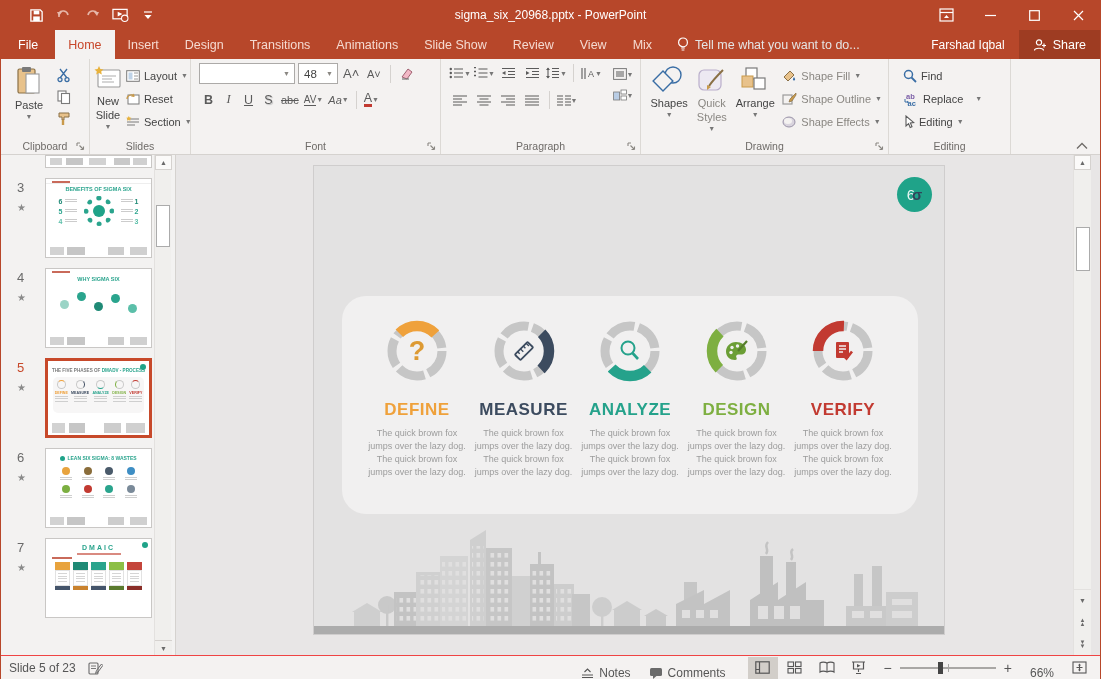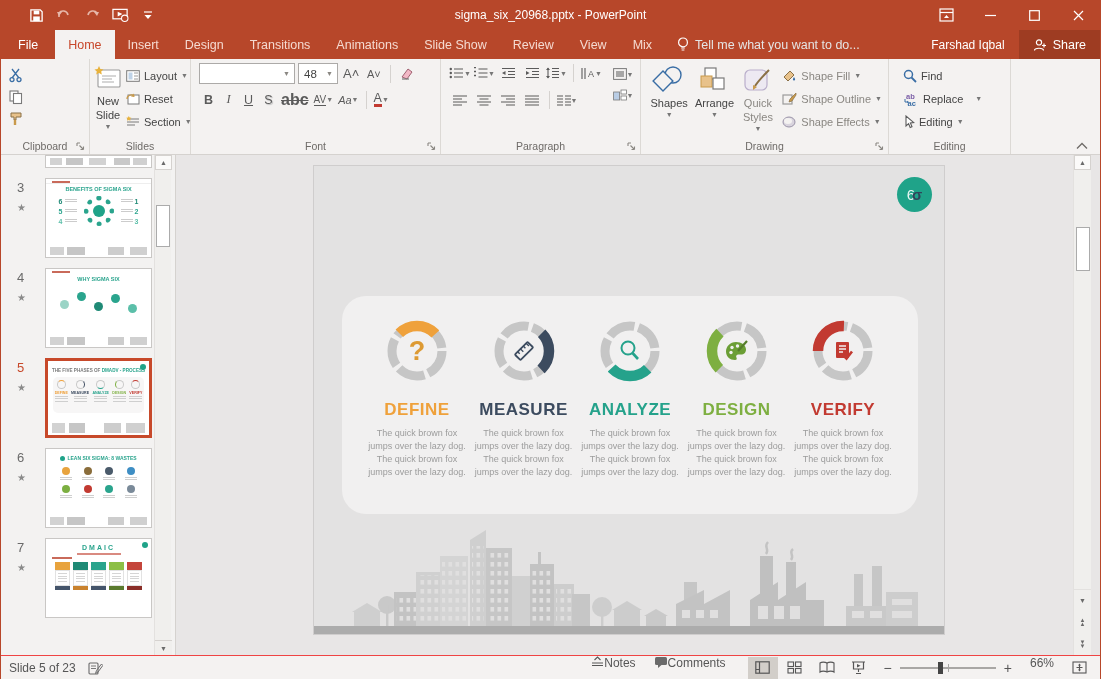--- a/index.html
+++ b/index.html
@@ -81,21 +81,21 @@
   .vscroll { width:18px; background:#F0EFED; border-left:1px solid #E3E1DF; position:relative; }
   .vscroll .sarrow { width:100%; }
   .navbtns { position:absolute; bottom:0; left:0; width:100%; }
   .navbtn { height:22px; display:flex; align-items:center; justify-content:center; color:#6A6A6A; }
   .dblarrow { font-size:6px; line-height:4px; text-align:center; }
 
   
   .statusbar { height:24px; background:#F4F2F1; border-top:1px solid #ef4444; display:flex; align-items:center; font-size:12px; color:#565656; position:relative; }
   .statusbar .left { display:flex; align-items:center; gap:12px; padding-left:8px; }
   .statusbar .right { margin-left:auto; display:flex; align-items:center; gap:2px; padding-right:6px; }
-  .sbtn { display:flex; align-items:flex-start; padding:0 8px; height:24px; color:#565656; }
+  .sbtn { display:flex; align-items:flex-end; gap:5px; padding:0 8px; height:24px; color:#565656; }
   .viewbtn { width:30px; height:22px; display:flex; align-items:center; justify-content:center; color:#565656; }
   .viewbtn.active { background:#D2CEC9; }
   .zoomslider { display:flex; align-items:center; gap:8px; padding:0 8px; }
   .ztrack { position:relative; width:96px; height:2px; background:#A9A7A5; }
   .ztick { position:absolute; left:48px; top:-3px; width:1px; height:8px; background:#A9A7A5; }
   .zthumb { position:absolute; left:38px; top:-5px; width:5px; height:12px; background:#444; }
 
   svg.ic { display:block; }
 </style>
 </head>
@@ -213,20 +213,29 @@
           </svg>
         <span>Share</span>
       </div>
     </div>
   </div>
 
   <div class="ribbon">
 
     <div class="rgroup" style="width:89px;">
       <div style="display:flex;">
+        <div class="bigbtn">
+          <svg class="ic" width="26" height="30" viewBox="0 0 26 30">
+              <rect x="2" y="3" width="17" height="24" rx="1.5" fill="#E8C28B" stroke="#8A7046" stroke-width="1.2"></rect>
+              <rect x="6" y="1" width="9" height="5" rx="1" fill="#7A7A7A"></rect>
+              <rect x="10" y="8" width="13" height="19" fill="#fff" stroke="#9A9A9A" stroke-width="1.1"></rect>
+            </svg>
+          <span class="blabel">Paste</span>
+          <span class="dd">▼</span>
+        </div>
         <div class="scol">
           <div class="ibtn">
             <svg class="ic" width="16" height="16" viewBox="0 0 16 16">
                 <path d="M4 2 L11 11 M11 2 L4 11" stroke="#3A6EA5" stroke-width="1.3"></path>
                 <circle cx="4" cy="12.6" r="2" fill="none" stroke="#3A6EA5" stroke-width="1.3"></circle>
                 <circle cx="11" cy="12.6" r="2" fill="none" stroke="#3A6EA5" stroke-width="1.3"></circle>
               </svg>
           </div>
           <div class="ibtn">
             <svg class="ic" width="16" height="16" viewBox="0 0 16 16">
@@ -323,21 +332,21 @@
           </div>
         <div class="chbtn" style="font-style:italic; font-family:'Liberation Serif', serif;">
             <span>I</span>
           </div>
         <div class="chbtn" style="text-decoration:underline;">
             <span>U</span>
           </div>
         <div class="chbtn" style="text-shadow:1px 1px 1px #bbb;">
             <span>S</span>
           </div>
-        <div class="chbtn" style="text-decoration:line-through; font-size:16px;font-weight:bold;">
+        <div class="chbtn" style="text-decoration:line-through; font-size:11px;">
             <span>abc</span>
           </div>
         <div class="chbtn" style="font-size:10px;">
             <span style="border-bottom:1px solid #5B5B5B;">AV</span>
             <span class="dd">▼</span>
           </div>
         <div class="chbtn" style="font-size:11px;font-style:italic;">
             <span>Aa</span>
             <span class="dd">▼</span>
           </div>
@@ -461,36 +470,36 @@
     <div class="rgroup" style="width:248px; padding-left:6px;">
       <div style="display:flex;">
         <div class="bigbtn" style="width:50px;">
           <svg class="ic" width="34" height="28" viewBox="0 0 34 28">
               <circle cx="21" cy="9" r="8" fill="none" stroke="#3A6EA5" stroke-width="1.4"></circle>
               <rect x="4" y="8" width="14" height="14" transform="rotate(45 11 15)" fill="#F4F2F1" stroke="#3A6EA5" stroke-width="1.4"></rect>
             </svg>
           <span class="blabel">Shapes</span>
           <span class="dd">▼</span>
         </div>
+        <div class="bigbtn" style="width:46px; color:#8A8782;">
+          <svg class="ic" width="30" height="28" viewBox="0 0 30 28">
+              <rect x="2" y="4" width="22" height="20" rx="5" fill="#EDE9F2" stroke="#B9AECB" stroke-width="1.2"></rect>
+              <path d="M26 4 C20 10, 16 14, 12 20" fill="none" stroke="#8A7046" stroke-width="2"></path>
+              <path d="M10 19 L14 21 L10 24 Z" fill="#C99A4B"></path>
+            </svg>
+          <span class="blabel">Quick Styles</span>
+          <span class="dd">▼</span>
+        </div>
         <div class="bigbtn" style="width:52px;">
           <svg class="ic" width="30" height="28" viewBox="0 0 30 28">
               <rect x="6" y="2" width="11" height="11" fill="#fff" stroke="#7A7A7A" stroke-width="1.2"></rect>
               <rect x="2" y="10" width="11" height="11" fill="#E8C28B" stroke="#C99A4B" stroke-width="1"></rect>
               <rect x="14" y="12" width="11" height="11" fill="#fff" stroke="#7A7A7A" stroke-width="1.2"></rect>
             </svg>
           <span class="blabel">Arrange</span>
-          <span class="dd">▼</span>
-        </div>
-        <div class="bigbtn" style="width:46px; color:#8A8782;">
-          <svg class="ic" width="30" height="28" viewBox="0 0 30 28">
-              <rect x="2" y="4" width="22" height="20" rx="5" fill="#EDE9F2" stroke="#B9AECB" stroke-width="1.2"></rect>
-              <path d="M26 4 C20 10, 16 14, 12 20" fill="none" stroke="#8A7046" stroke-width="2"></path>
-              <path d="M10 19 L14 21 L10 24 Z" fill="#C99A4B"></path>
-            </svg>
-          <span class="blabel">Quick Styles</span>
           <span class="dd">▼</span>
         </div>
         <div class="scol" style="color:#8A8782;">
           <div class="rbtn" style="color:#8A8782;">
             <svg class="ic" width="15" height="13" viewBox="0 0 15 13">
                 <path d="M2 8 L8 2 L12 6 L6 12 Z" fill="#E8C28B" stroke="#8A7046" stroke-width="1"></path>
                 <path d="M12 8 c1.5 2, 1.5 3.5, 0 3.5 c-1.5 0, -1.5 -1.5, 0 -3.5" fill="#3A6EA5"></path>
               </svg>
             <span>Shape Fill</span>
               <span class="dd">▼</span>

